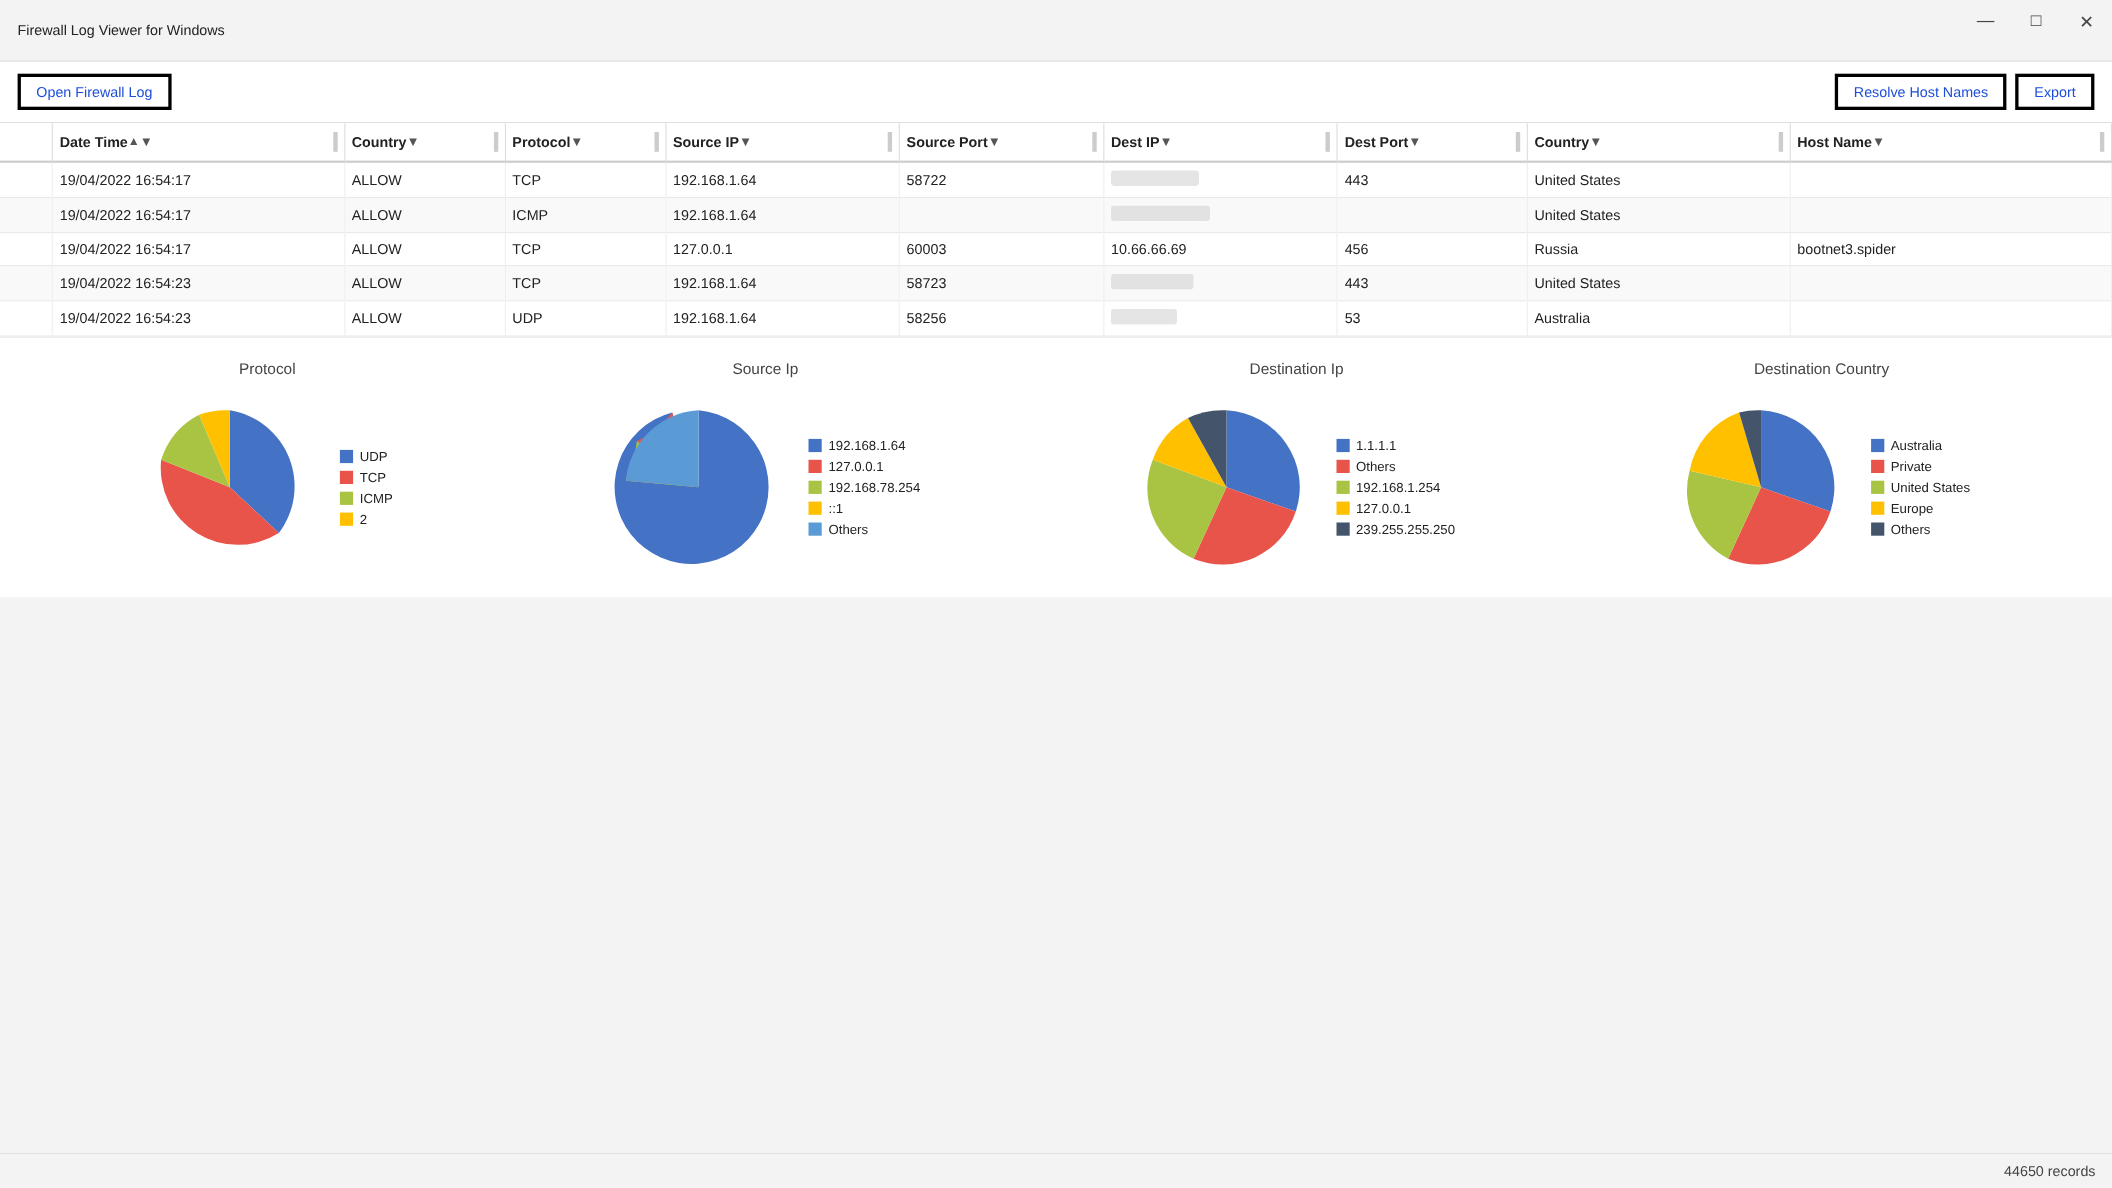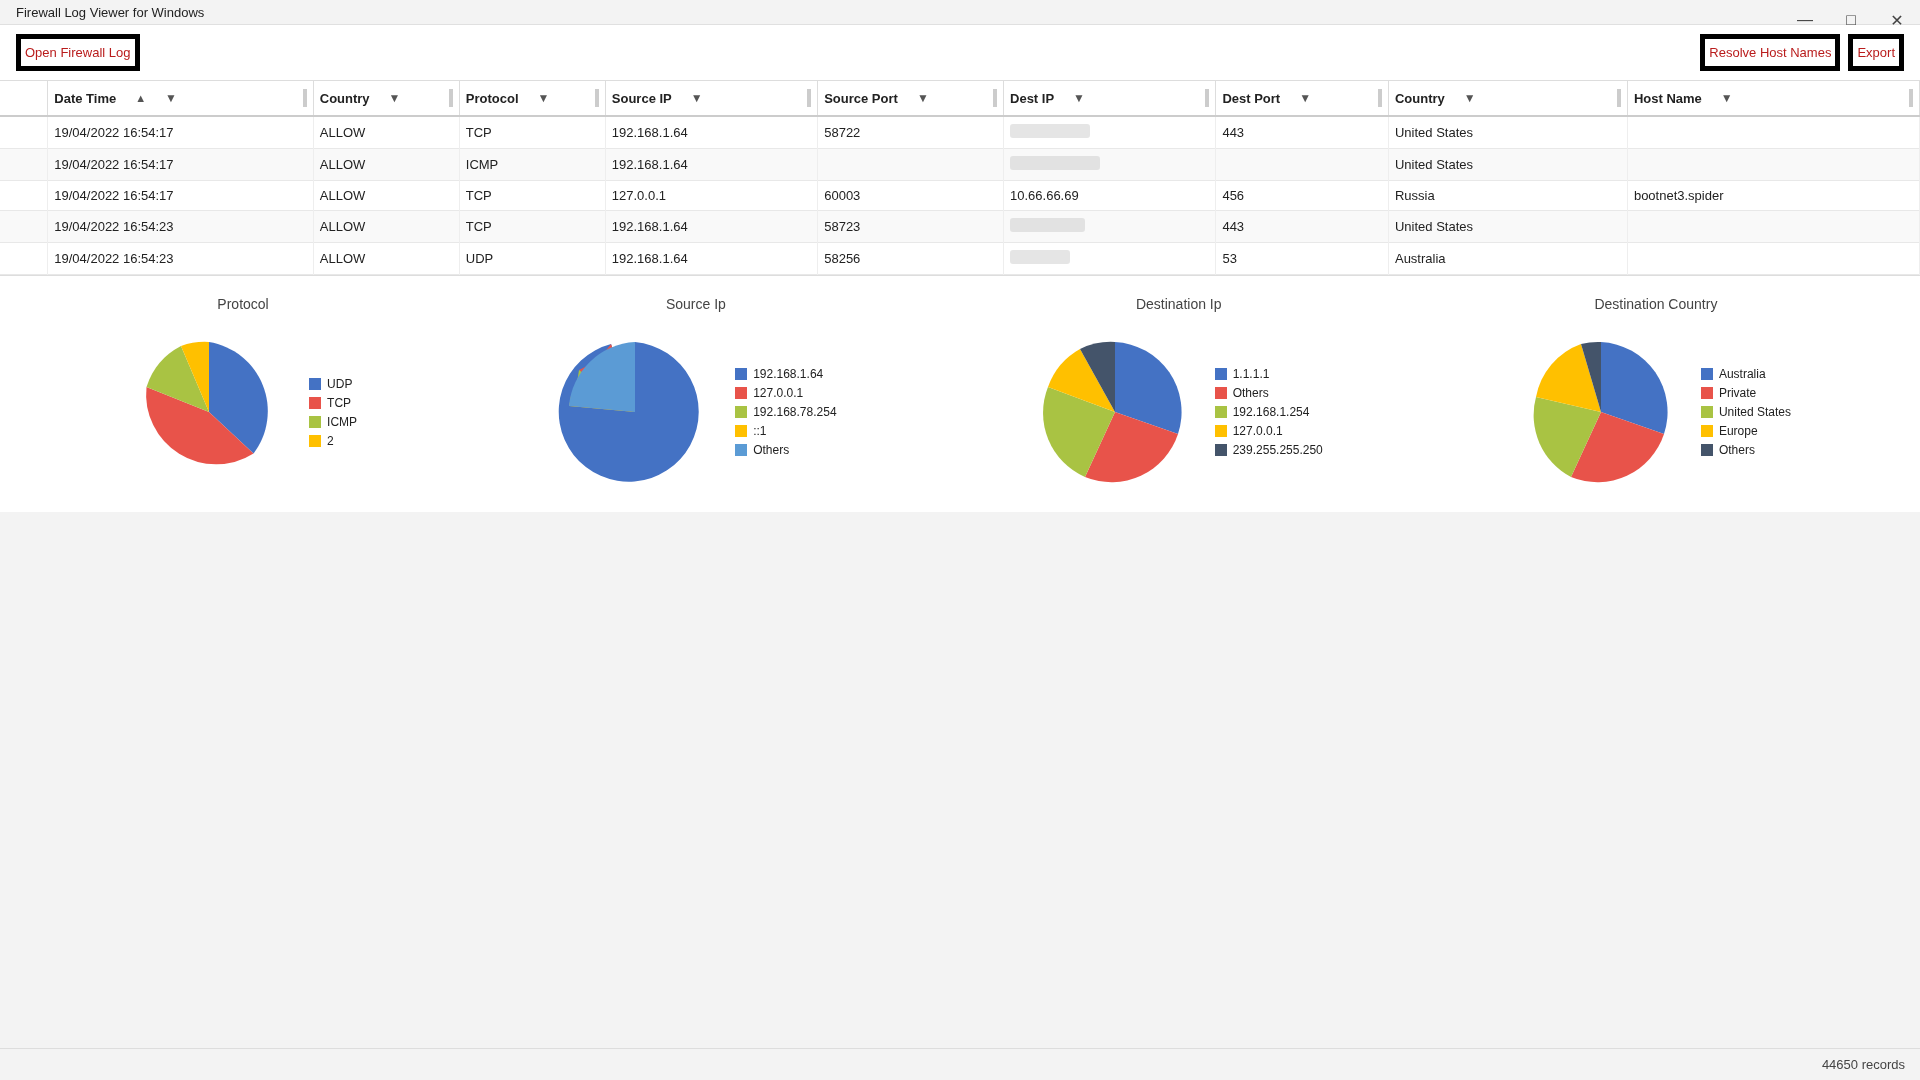--- a/index.html
+++ b/index.html
@@ -1,21 +1,21 @@
 <!DOCTYPE html>
 <html><head>
   <meta charset="utf-8">
   <style>
     * { margin: 0; padding: 0; box-sizing: border-box; }
     body { font-family: 'Segoe UI', Arial, sans-serif; font-size: 13px; background: #f3f3f3; color: #222; width: 1920px; height: 1080px; overflow: hidden; }
     
     
     .title-bar {
       background: #f3f3f3;
-      height: 25px;
+      height: 56px;
       display: flex;
       align-items: center;
       padding: 0 16px;
       border-bottom: 1px solid #e0e0e0;
       position: relative;
     }
     .title-bar-title { font-size: 13px; color: #222; }
     .title-bar-controls { position: absolute; right: 0; top: 0; display: flex; height: 40px; }
     .title-btn {
       width: 46px; height: 40px;
@@ -29,25 +29,25 @@
       background: white;
       height: 56px;
       display: flex;
       align-items: center;
       padding: 0 16px;
       gap: 8px;
       border-bottom: 1px solid #ddd;
     }
     .toolbar-btn {
       background: white;
-      border: 5px solid #000000;
-      padding: 6px 4px;
+      border: 3px solid #000000;
+      padding: 6px 14px;
       font-size: 13px;
       cursor: pointer;
-      color: #b91c1c;
+      color: #1d4ed8;
     }
     .toolbar-right { margin-left: auto; display: flex; gap: 8px; }
 
     
     .table-container {
       background: white;
       overflow: hidden;
       border-bottom: 1px solid #ddd;
     }
     table {
@@ -62,21 +62,21 @@
       padding: 8px 6px;
       font-weight: 600;
       font-size: 13px;
       text-align: left;
       white-space: nowrap;
       user-select: none;
     }
     thead th .th-inner {
       display: flex;
       align-items: center;
-      gap: 19px;
+      gap: 0;
     }
     .sort-icon { color: #555; font-size: 11px; }
     .filter-icon { color: #555; font-size: 12px; cursor: pointer; }
     .resize-handle { 
       display: inline-block; 
       width: 4px; 
       height: 18px; 
       background: #ccc; 
       cursor: col-resize; 
       margin-left: auto;

